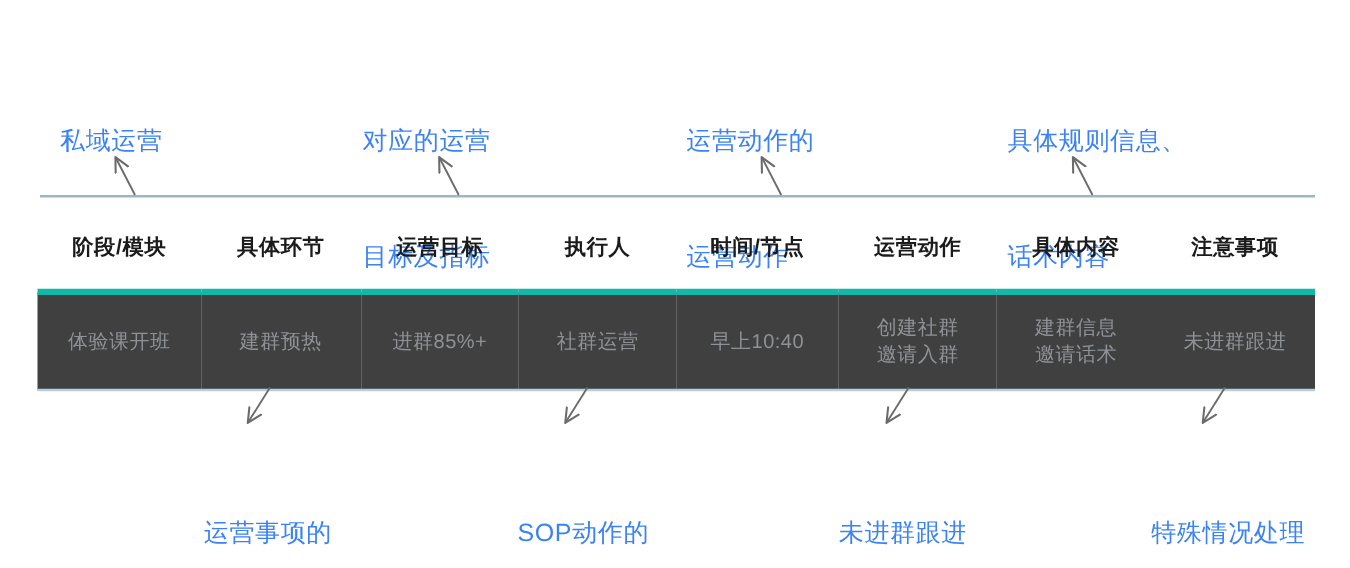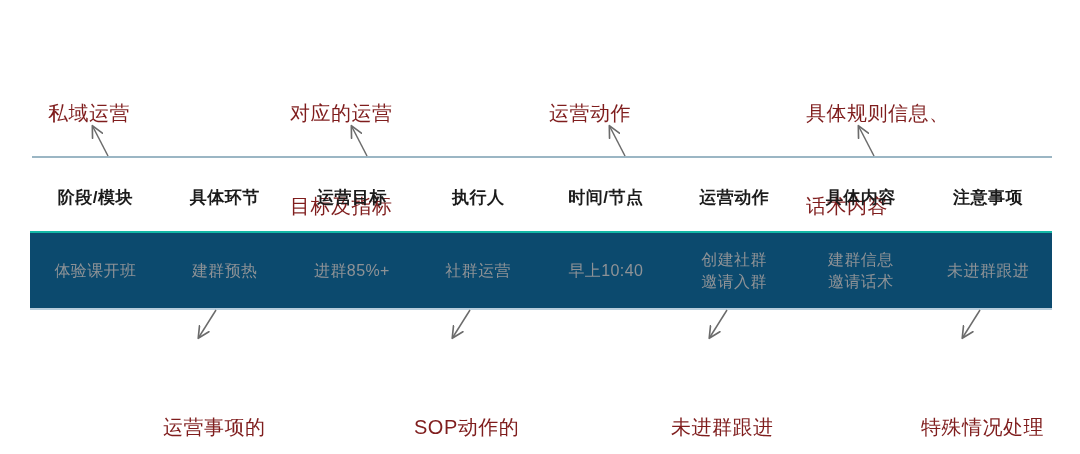--- a/index.html
+++ b/index.html
@@ -18,21 +18,21 @@
     height: 454px;
     background: #ffffff;
     overflow: hidden;
   }
 
   
   .callout {
     position: absolute;
     font-size: 20px;
     line-height: 1.55;
-    color: #7f1d1d;
+    color: #3b82f6;
     white-space: pre;
     letter-spacing: 0.5px;
   }
   .callout-top { top: 36px; }
   .callout-bottom { top: 350px; }
 
   
   .divider {
     position: absolute;
     left: 32px;
@@ -56,22 +56,22 @@
   }
   table.sop th {
     font-size: 17px;
     font-weight: bold;
     color: #1b1b1b;
     padding: 10px 0 22px 0;
     letter-spacing: 0.5px;
     white-space: nowrap;
   }
   table.sop tr.data-row {
-    background: #0c4a6e;
-    border-top: 2px solid #14b8a6;
+    background: #404040;
+    border-top: 5px solid #14b8a6;
     border-bottom: 2px solid #b9cddc;
     margin-left: 40px;
   }
   table.sop tr.data-row td {
     font-size: 16px;
     color: #8e9296;
     text-align: center;
     padding: 16px 0;
     line-height: 1.35;
     white-space: pre-line;
@@ -96,20 +96,21 @@
   <div class="callout callout-top" style="left:48px;">
     <div>私域运营</div>
   </div>
 
   <div class="callout callout-top" style="left:290px;text-align:center;">
     <div>对应的运营</div>
     <div>目标及指标</div>
   </div>
 
   <div class="callout callout-top" style="left:549px;">
+    <div>运营动作的</div>
     <div>运营动作</div>
   </div>
 
   <div class="callout callout-top" style="left:806px;font-family:Liberation Serif, serif;">
     <div>具体规则信息、</div>
     <div>话术内容</div>
   </div>
 
   <div class="divider"></div>
 

